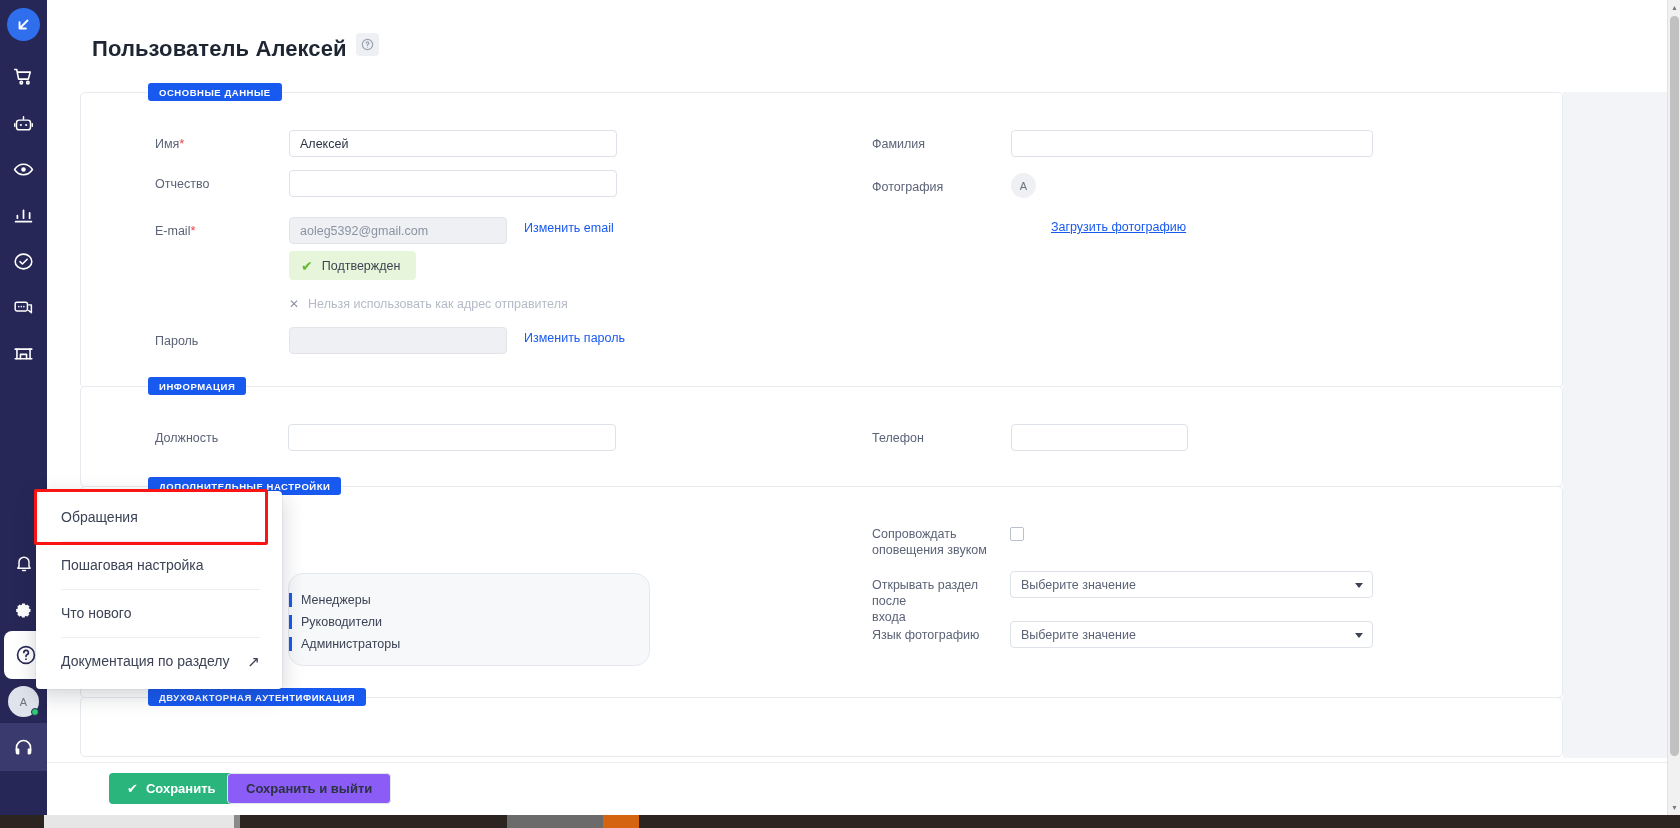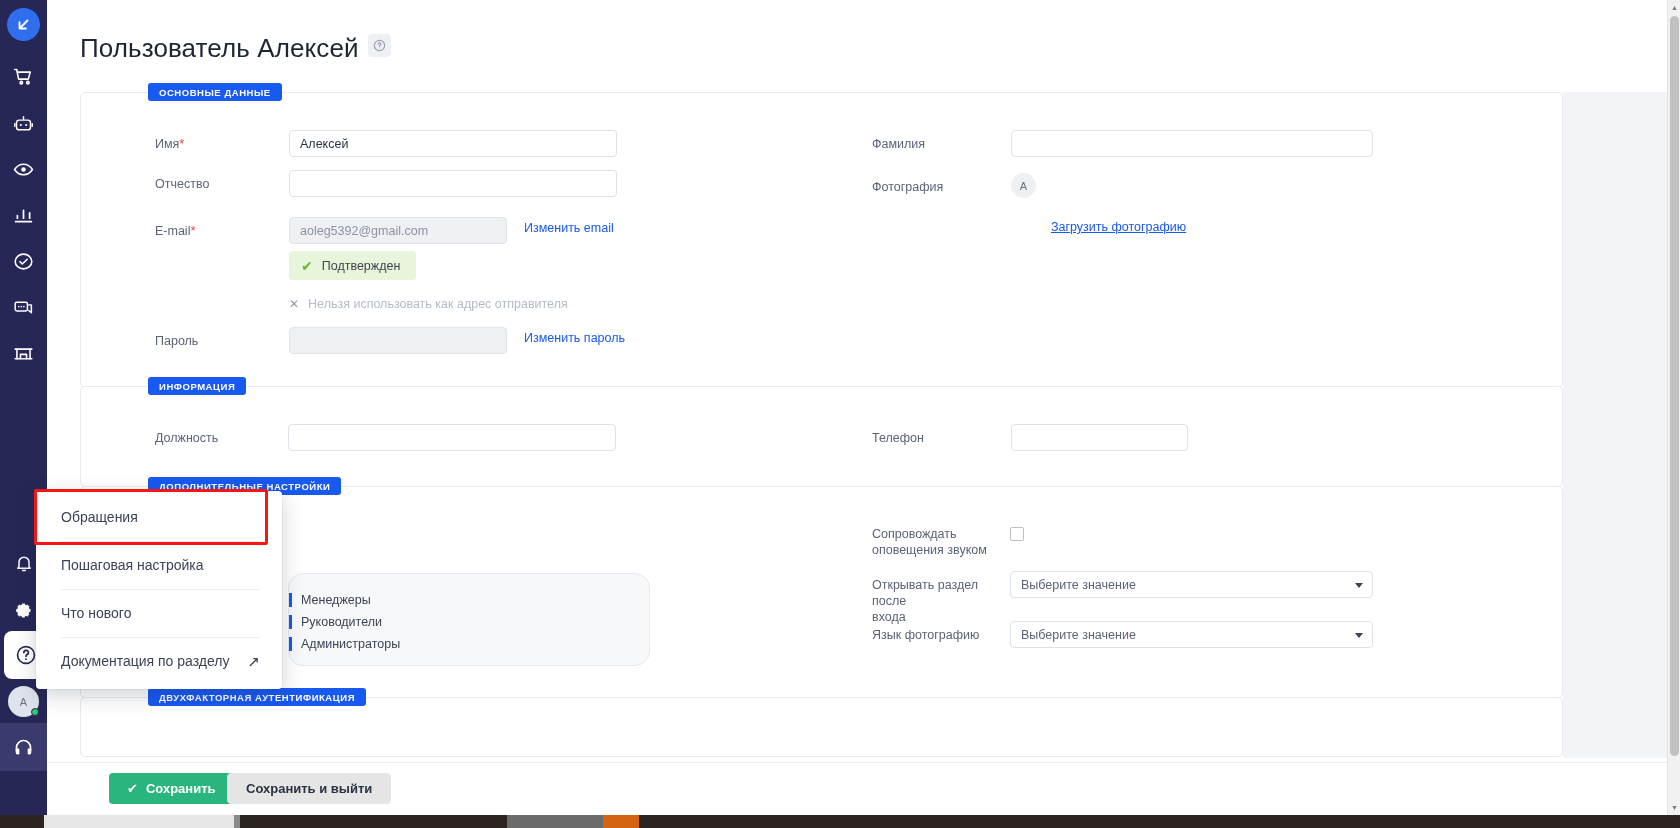--- a/index.html
+++ b/index.html
@@ -76,23 +76,23 @@
   .canvas {
     position: absolute;
     left: 47px; top: 0;
     width: 1633px; height: 828px;
     background: #ffffff;
     overflow: hidden;
   }
 
   .page-title {
     position: absolute;
-    left: 33px; top: 33px;
-    font-size: 26px;
-    font-weight: 400;
+    left: 45px; top: 33px;
+    font-size: 22px;
+    font-weight: 700;
     color: #1f2633;
     letter-spacing: 0.1px;
     white-space: nowrap;
   }
   .title-help {
     display: inline-flex;
     align-items: center; justify-content: center;
     width: 23px; height: 23px;
     border-radius: 4px;
     background: #eef0f4;
@@ -288,21 +288,21 @@
   }
   .btn-save {
     left: 62px; top: 10px;
     background: #2ab57d;
     color: #ffffff;
     border: none;
   }
   .btn-save .chk { font-size: 13px; }
   .btn-saveexit {
     left: 180px; top: 10px;
-    background: #e5e5e5;
+    background: #8b5cf6;
     color: #2b3243;
     border: 1px solid #e2e5ea;
     font-weight: 600;
   }
 
   
   .menu {
     position: absolute;
     left: 36px; top: 491px;
     width: 246px;

